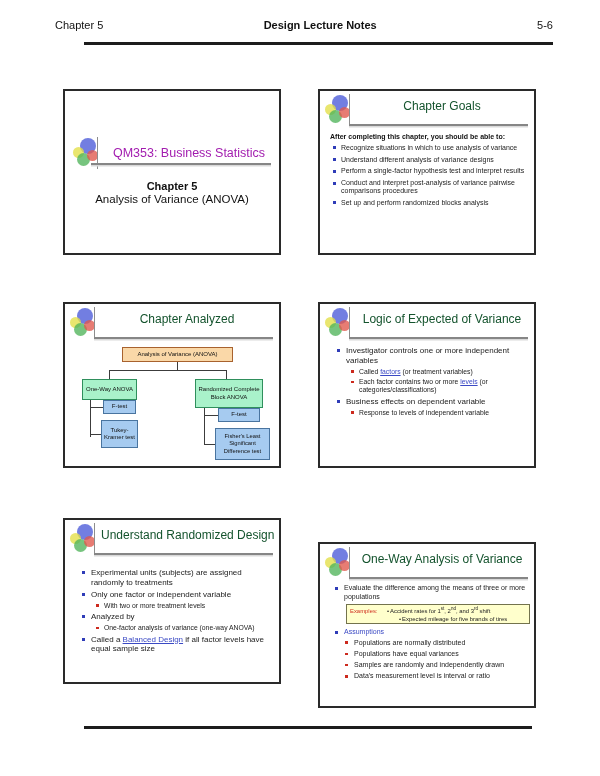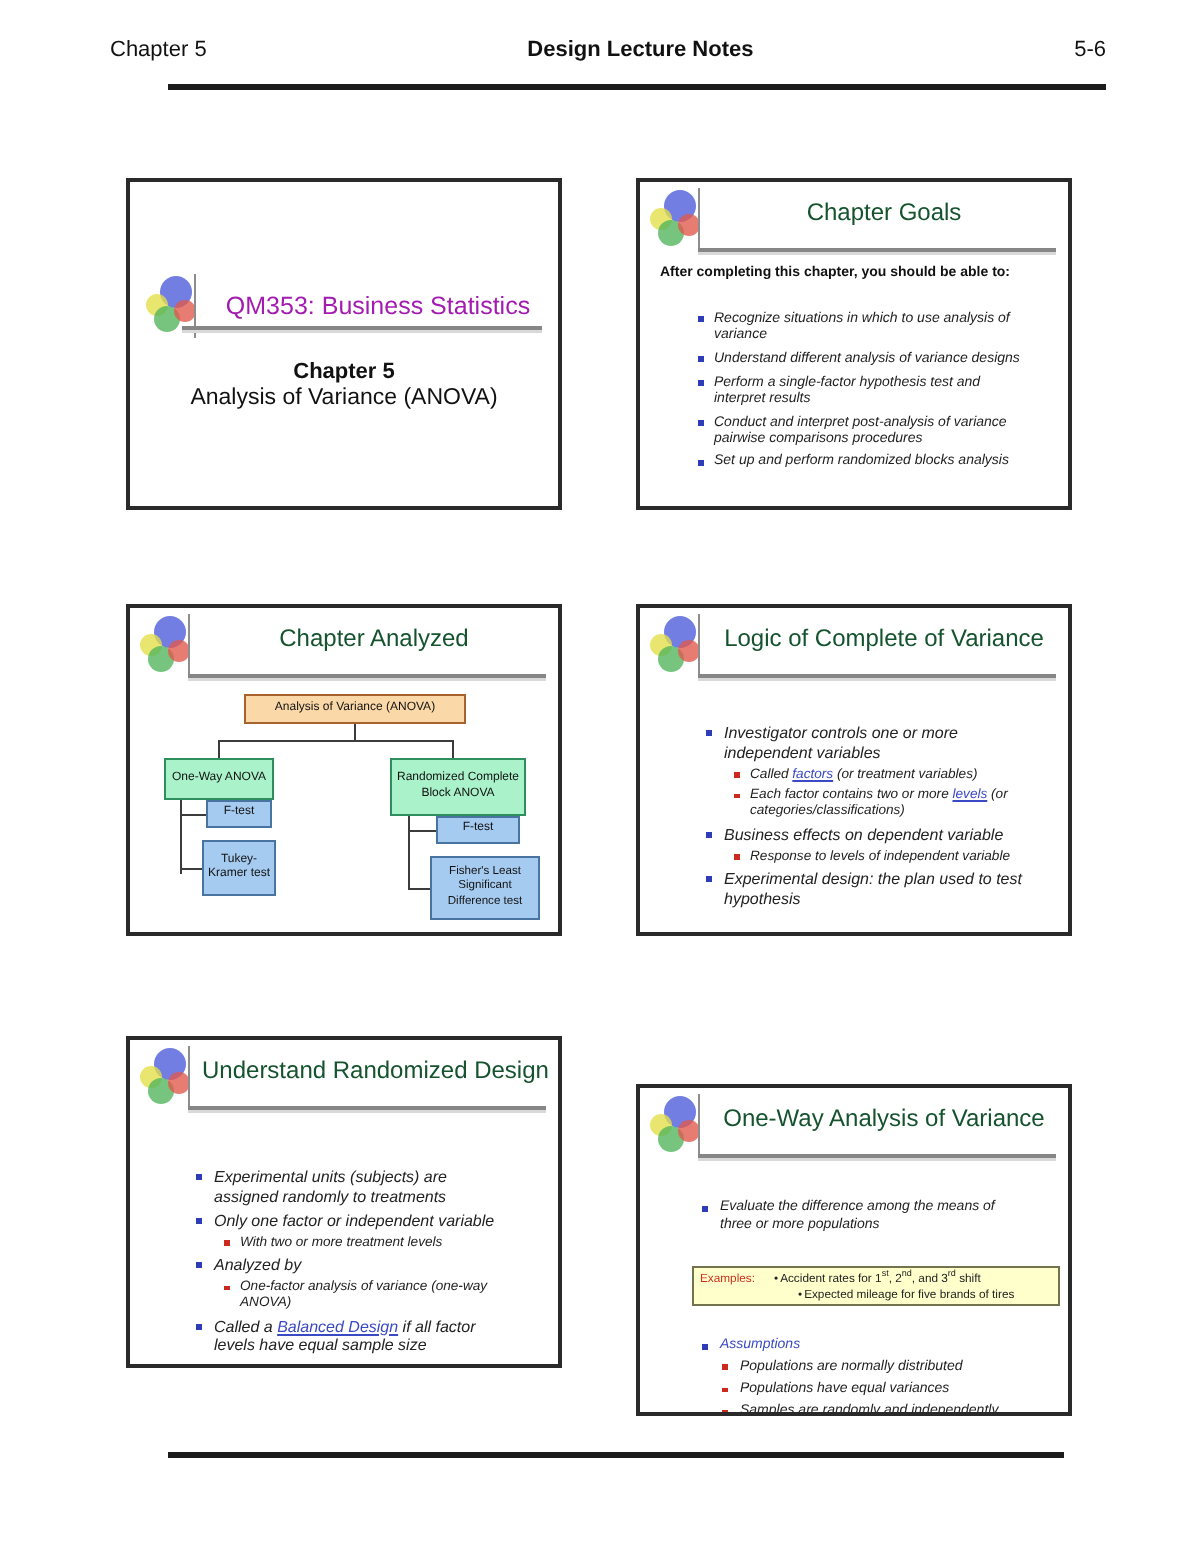--- a/index.html
+++ b/index.html
@@ -49,21 +49,21 @@
     font-size:12.5px; color:#a21caf; white-space:nowrap; }
   .s1-sep { position:absolute; left:26px; right:8px; top:72px; height:1.8px;
     background:#868686; box-shadow:0 1.5px 0 #d9d9d9; }
   .s1-ch  { position:absolute; left:0; width:100%; top:89px; text-align:center;
     font-weight:bold; font-size:11px; color:#111; }
   .s1-sub { position:absolute; left:0; width:100%; top:102px; text-align:center;
     font-size:11.5px; color:#111; }
 
   
   .content { position:absolute; left:10px; right:6px; top:42px; }
-  ul.list { list-style:none; margin:16px; padding:0;font-style:italic; }
+  ul.list { list-style:none; margin:0; padding:0; }
   li { position:relative; color:#222; }
   li.l1 { font-size:8px; line-height:9.5px; padding-left:12px; margin-bottom:2.5px; }
   li.l1::before { content:""; position:absolute; left:3px; top:3px; width:3px; height:3px; background:#2f3cb8; }
   li.l2 { font-size:6.8px; line-height:8px; padding-left:9px; margin-left:16px; margin-bottom:2.5px; }
   li.l2::before { content:""; position:absolute; left:1px; top:2.6px; width:2.6px; height:2.6px; background:#cc2a1e; }
 
   
   .s2 .lead { font-weight:bold; font-size:7px; color:#111; margin:0 0 4px 0; }
   .s2 li.l1 { font-size:7px; line-height:8.2px; padding-left:11px; margin-bottom:3.5px; }
   .s2 li.l1::before { top:2.4px; }
@@ -178,30 +178,29 @@
 </div>
 
 <div class="slide s4">
   <div class="logo">
     <i class="c blue"></i>
     <i class="c yellow"></i>
     <i class="c green"></i>
     <i class="c red"></i>
     <i class="vline"></i>
   </div>
-  <div class="stitle">Logic of Complete of Variance</div>
+  <div class="stitle">Logic of Expected of Variance</div>
   <div class="sep"></div>
   <div class="content" style="left:14px;">
     <ul class="list">
       <li class="l1">Investigator controls one or more independent variables</li>
       <li class="l2"><span>Called </span><span class="lk">factors</span><span> (or treatment variables)</span></li>
       <li class="l2"><span>Each factor contains two or more </span><span class="lk">levels</span><span> (or categories/classifications)</span></li>
       <li class="l1">Business effects on dependent variable</li>
       <li class="l2">Response to levels of independent variable</li>
-      <li class="l1">Experimental design: the plan used to test hypothesis</li>
     </ul>
   </div>
 </div>
 
 <div class="slide s5">
   <div class="logo">
     <i class="c blue"></i>
     <i class="c yellow"></i>
     <i class="c green"></i>
     <i class="c red"></i>

